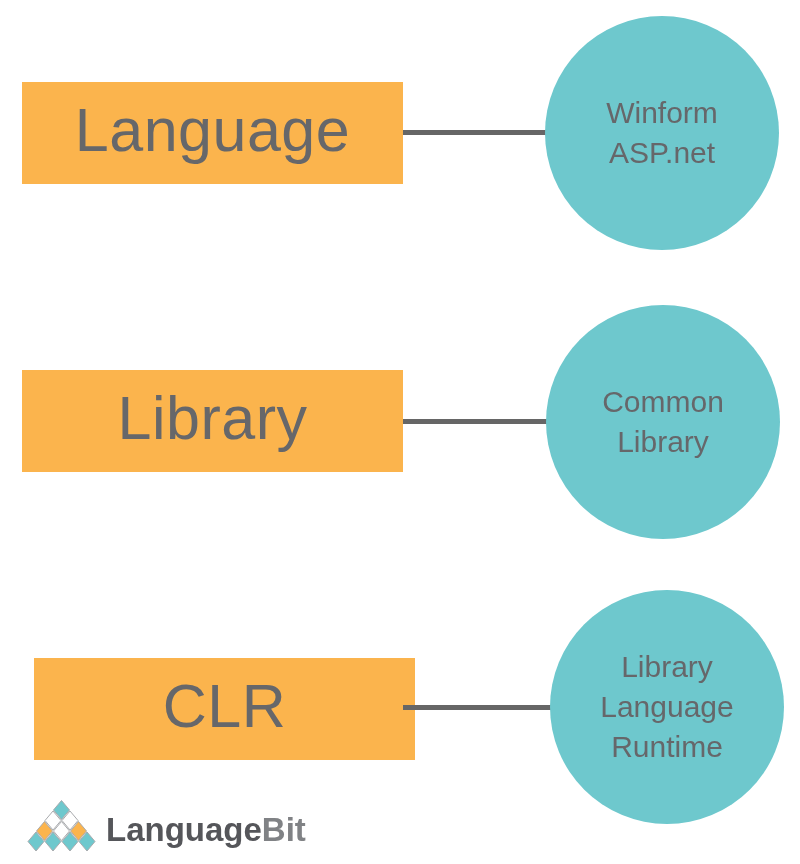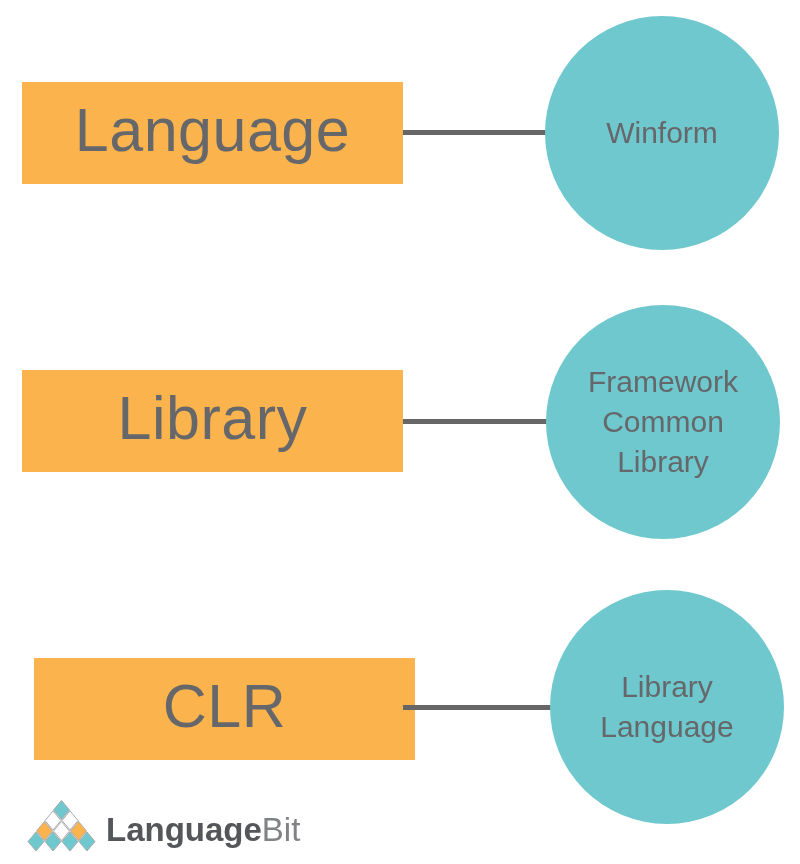--- a/index.html
+++ b/index.html
@@ -69,52 +69,53 @@
     display:flex;align-items:flex-end;gap:9px;
   }
   .logo svg{display:block;}
   .logo-text{
     font-size:33px;
     line-height:1;
     margin-bottom:6px;
     white-space:nowrap;
   }
   .brand-primary{font-weight:bold;color:var(--brand-primary);}
-  .brand-secondary{font-weight:normal;color:var(--brand-secondary);}
+  .brand-secondary{font-weight:bold;color:var(--brand-secondary);}
 </style>
 </head>
 <body>
 
 <div class="canvas">
 
   <div class="label-box box-r1">
     <span class="box-label">Language</span>
   </div>
   <div class="connector conn-r1"></div>
   <div class="detail-circle circ-r1">
     <div class="circle-line">Winform</div>
+    <div class="circle-line">ASP.net</div>
   </div>
 
   <div class="label-box box-r2">
     <span class="box-label">Library</span>
   </div>
   <div class="connector conn-r2"></div>
   <div class="detail-circle circ-r2">
-    <div class="circle-line">Framework</div>
     <div class="circle-line">Common</div>
     <div class="circle-line">Library</div>
   </div>
 
   <div class="label-box box-r3">
     <span class="box-label">CLR</span>
   </div>
   <div class="connector conn-r3"></div>
   <div class="detail-circle circ-r3">
     <div class="circle-line">Library</div>
     <div class="circle-line">Language</div>
+    <div class="circle-line">Runtime</div>
   </div>
 
   <div class="logo">
     <svg id="logo-mark" width="70" height="52" viewBox="0 0 70 52" xmlns="http://www.w3.org/2000/svg">
         <polygon points="34.5,0.5 42.5,10 34.5,19.5 26.5,10" fill="#6EC8CD" stroke="#A9ABAE" stroke-width="1"></polygon>
         <polygon points="26,11 34,20.5 26,30 18,20.5" fill="#FFFFFF" stroke="#A9ABAE" stroke-width="1"></polygon>
         <polygon points="43,11 51,20.5 43,30 35,20.5" fill="#FFFFFF" stroke="#A9ABAE" stroke-width="1"></polygon>
         <polygon points="17.5,21.5 25.5,31 17.5,40.5 9.5,31" fill="#FBB44D" stroke="#A9ABAE" stroke-width="1"></polygon>
         <polygon points="34.5,21.5 42.5,31 34.5,40.5 26.5,31" fill="#FFFFFF" stroke="#A9ABAE" stroke-width="1"></polygon>
         <polygon points="51.5,21.5 59.5,31 51.5,40.5 43.5,31" fill="#FBB44D" stroke="#A9ABAE" stroke-width="1"></polygon>

